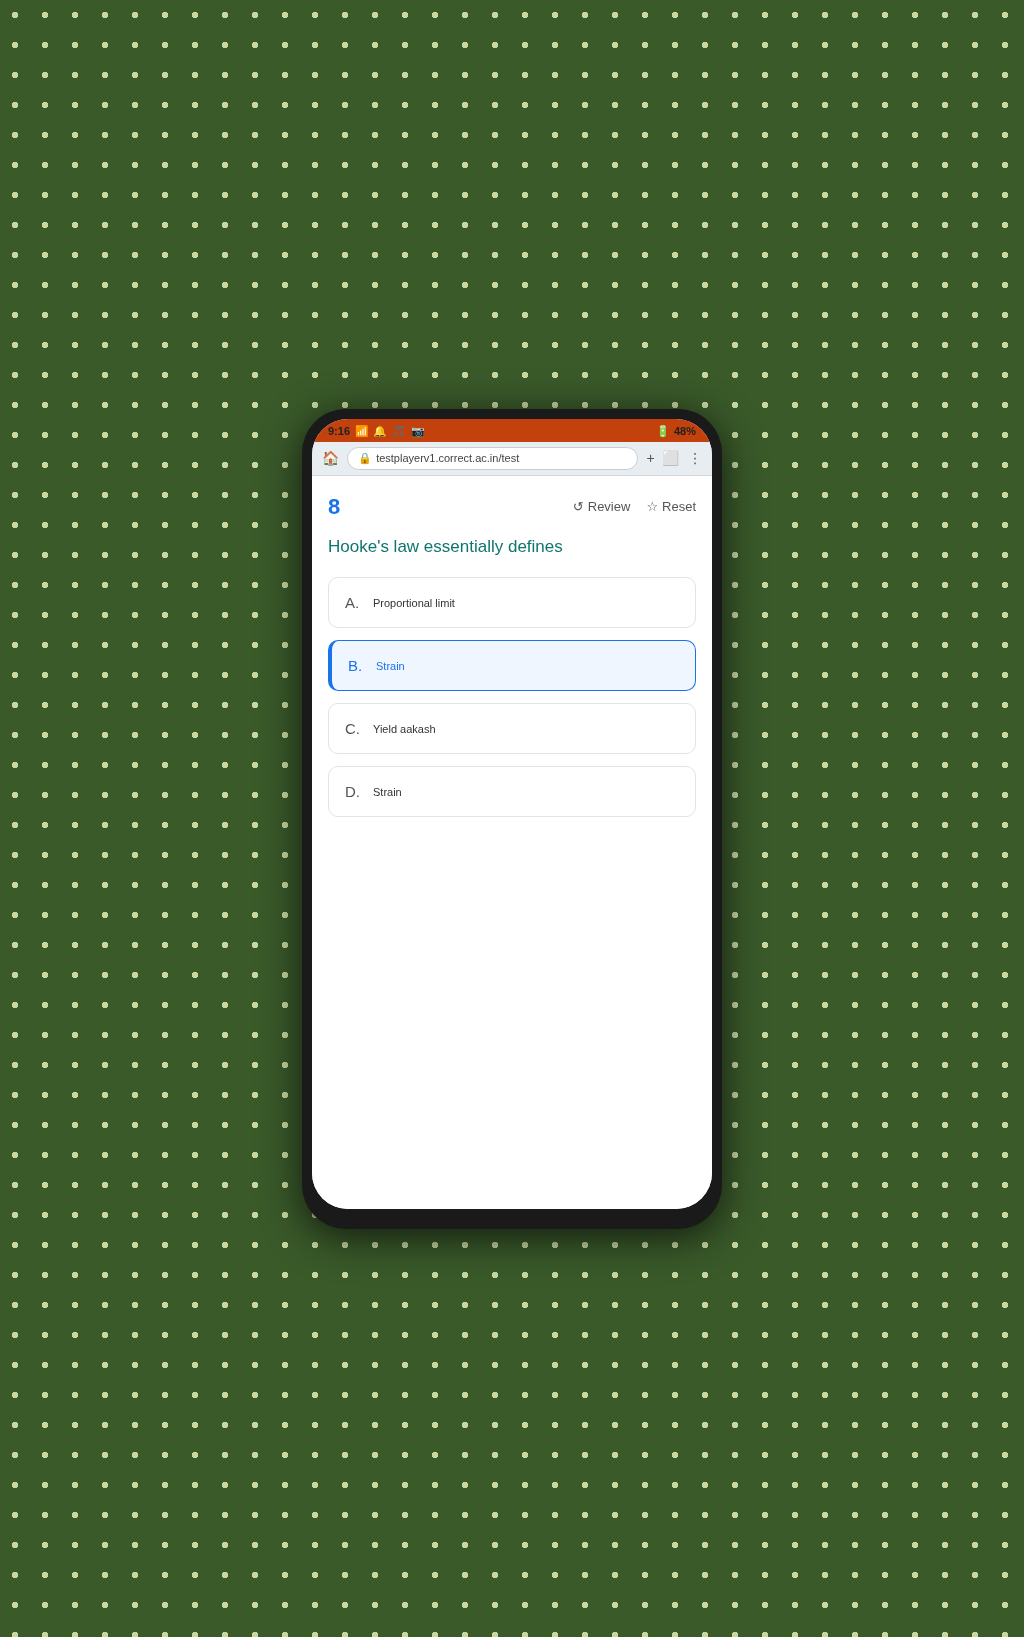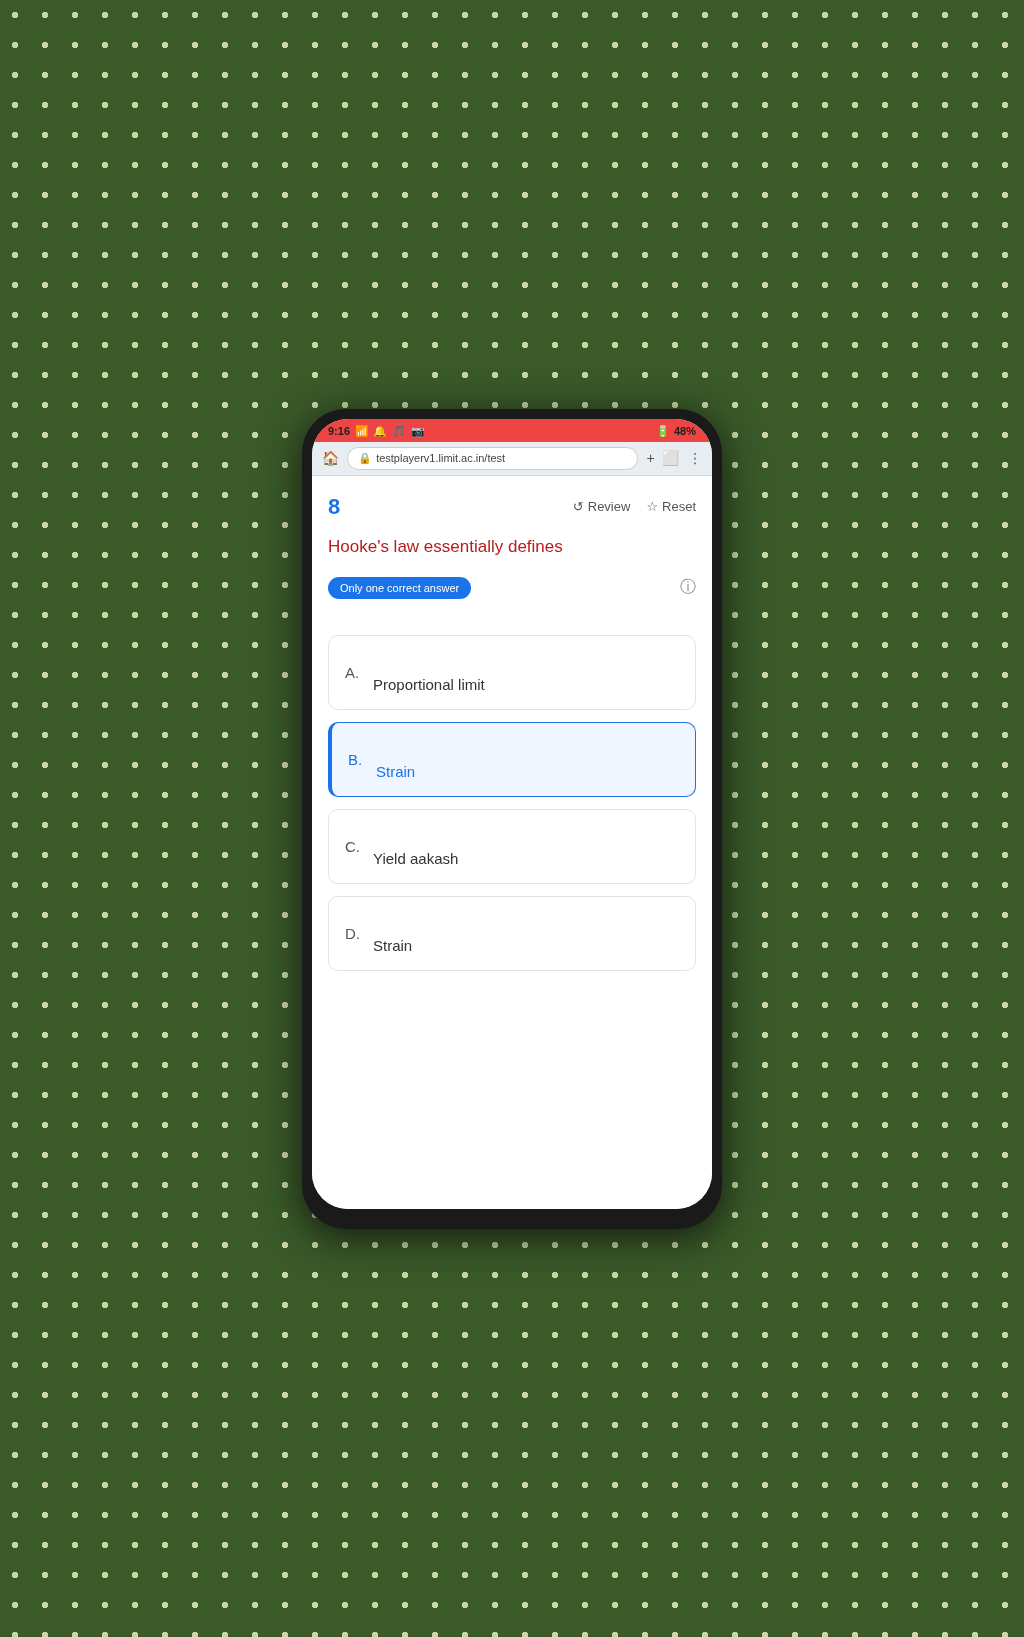--- a/index.html
+++ b/index.html
@@ -29,21 +29,21 @@
       background: #f0f4f8;
       border-radius: 36px;
       overflow: hidden;
       min-height: 790px;
       display: flex;
       flex-direction: column;
     }
 
     
     .status-bar {
-      background: #ef4444;
+      background: #c2410c;
       display: flex;
       justify-content: space-between;
       align-items: center;
       padding: 6px 16px 4px 16px;
       font-size: 11px;
       font-weight: 600;
       color: #222;
     }
 
     .status-left {
@@ -127,21 +127,21 @@
       gap: 4px;
       font-size: 13px;
       color: #555;
       background: none;
       border: none;
       cursor: pointer;
     }
 
     .question-text {
       font-size: 17px;
-      color: #b91c1c;
+      color: #0f766e;
       line-height: 1.5;
       margin-bottom: 18px;
       font-weight: 400;
     }
 
     .answer-type-badge {
       display: inline-block;
       background: #1a73e8;
       color: #fff;
       font-size: 11px;
@@ -180,23 +180,22 @@
       color: #555;
       min-width: 20px;
       font-weight: 500;
     }
 
     .option-label.selected {
       color: #1a73e8;
     }
 
     .option-text {
-      font-size: 15px;
+      font-size: 11px;
       color: #333;
-      margin-top: 24px;
     }
 
     .option-text.selected {
       color: #1a73e8;
       text-align: right;
     }
 
     .info-icon {
       margin-left: auto;
       font-size: 16px;
@@ -228,21 +227,21 @@
       <div class="status-right">
         <span>🔋</span>
         <span>48%</span>
       </div>
     </div>
 
     <div class="browser-bar">
       <span class="browser-home-btn">🏠</span>
       <div class="browser-url-bar">
         <span>🔒</span>
-        <span>testplayerv1.limit.ac.in/test</span>
+        <span>testplayerv1.correct.ac.in/test</span>
       </div>
       <div class="browser-actions">
         <span>+</span>
         <span>⬜</span>
         <span>⋮</span>
       </div>
     </div>
 
     <div class="content">
 
@@ -255,24 +254,20 @@
           </button>
           <button class="review-btn">
             <span>☆</span>
             <span>Reset</span>
           </button>
         </div>
       </div>
 
       <div class="question-text">Hooke's law essentially defines</div>
 
-      <div style="display:flex; justify-content:space-between; align-items:center; margin-bottom:18px;">
-        <span class="answer-type-badge">Only one correct answer</span>
-        <span class="info-icon">ⓘ</span>
-      </div>
 
       <div class="options-container">
 
         <div class="option-card">
           <div class="option-row-wrapper">
             <span class="option-label">A.</span>
             <span class="option-text">Proportional limit</span>
           </div>
         </div>
 

